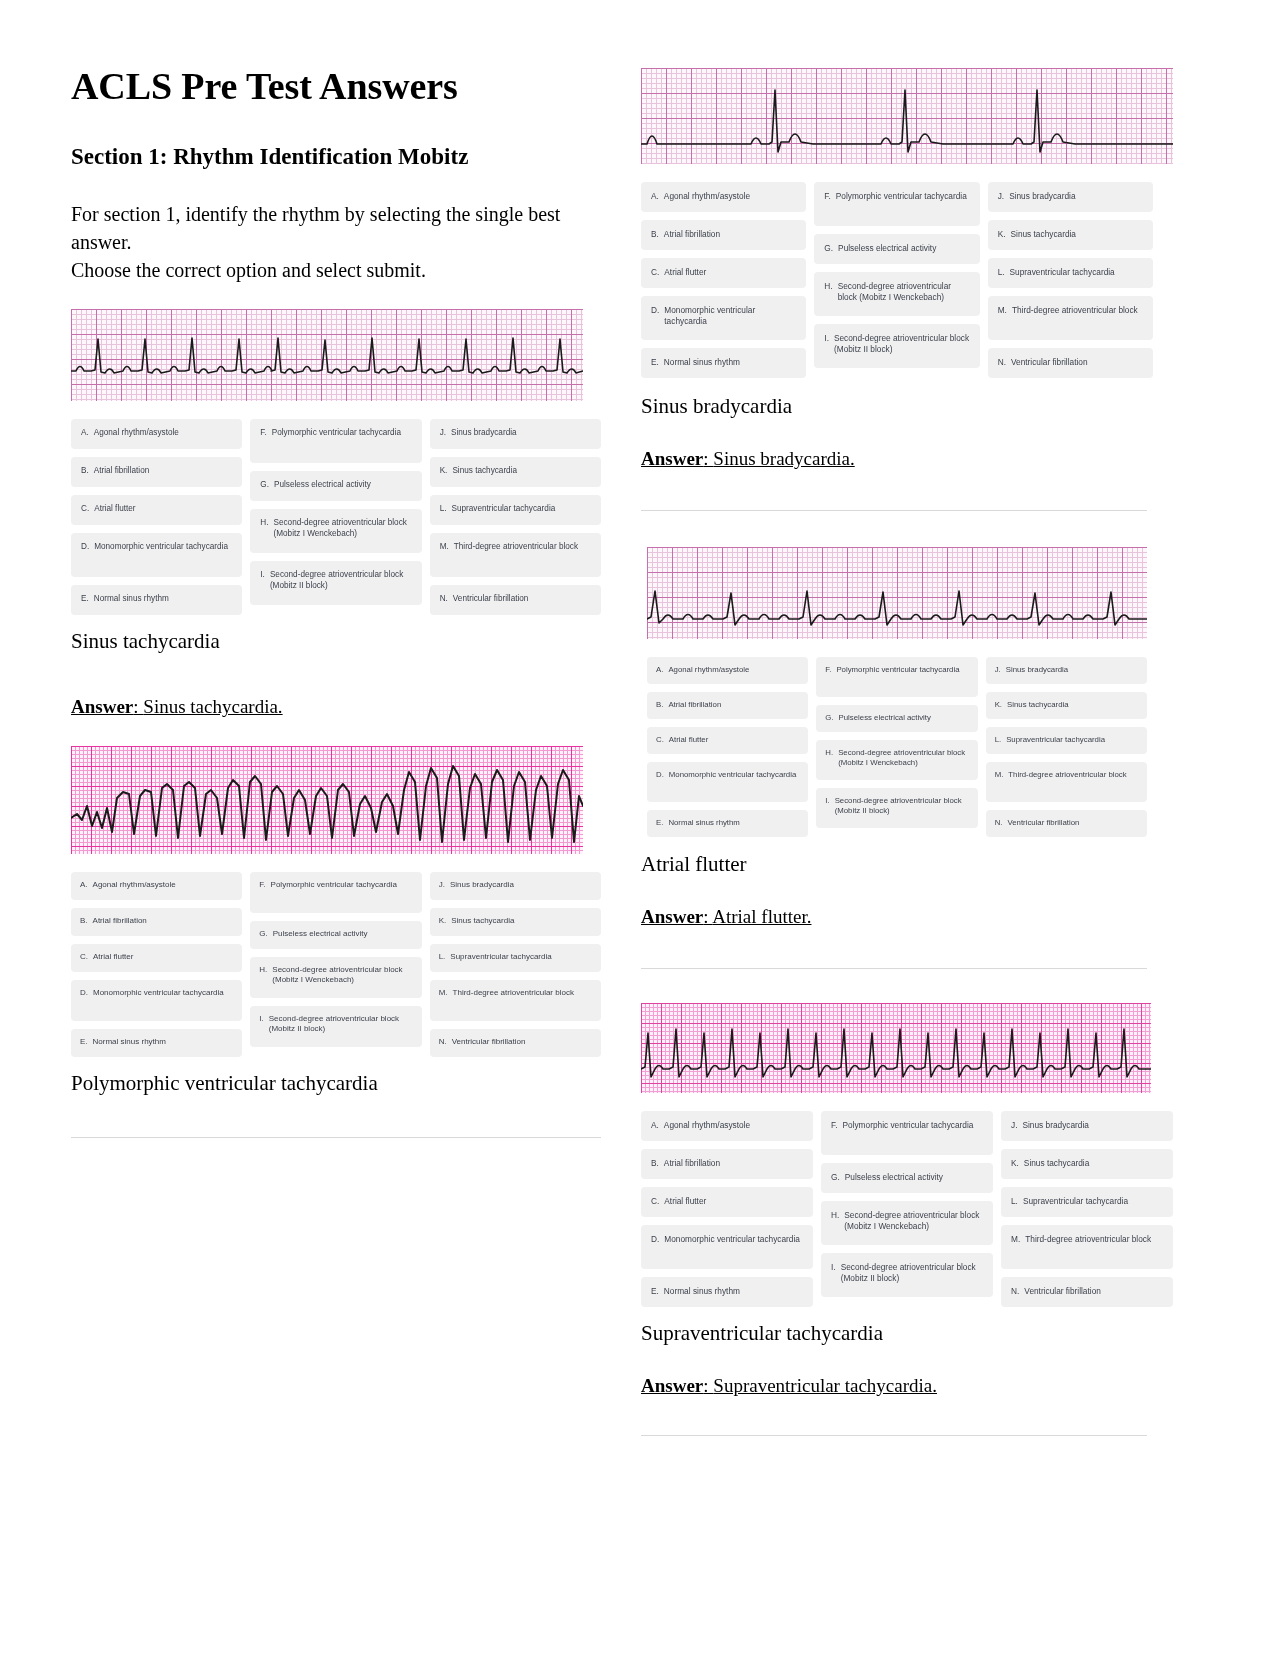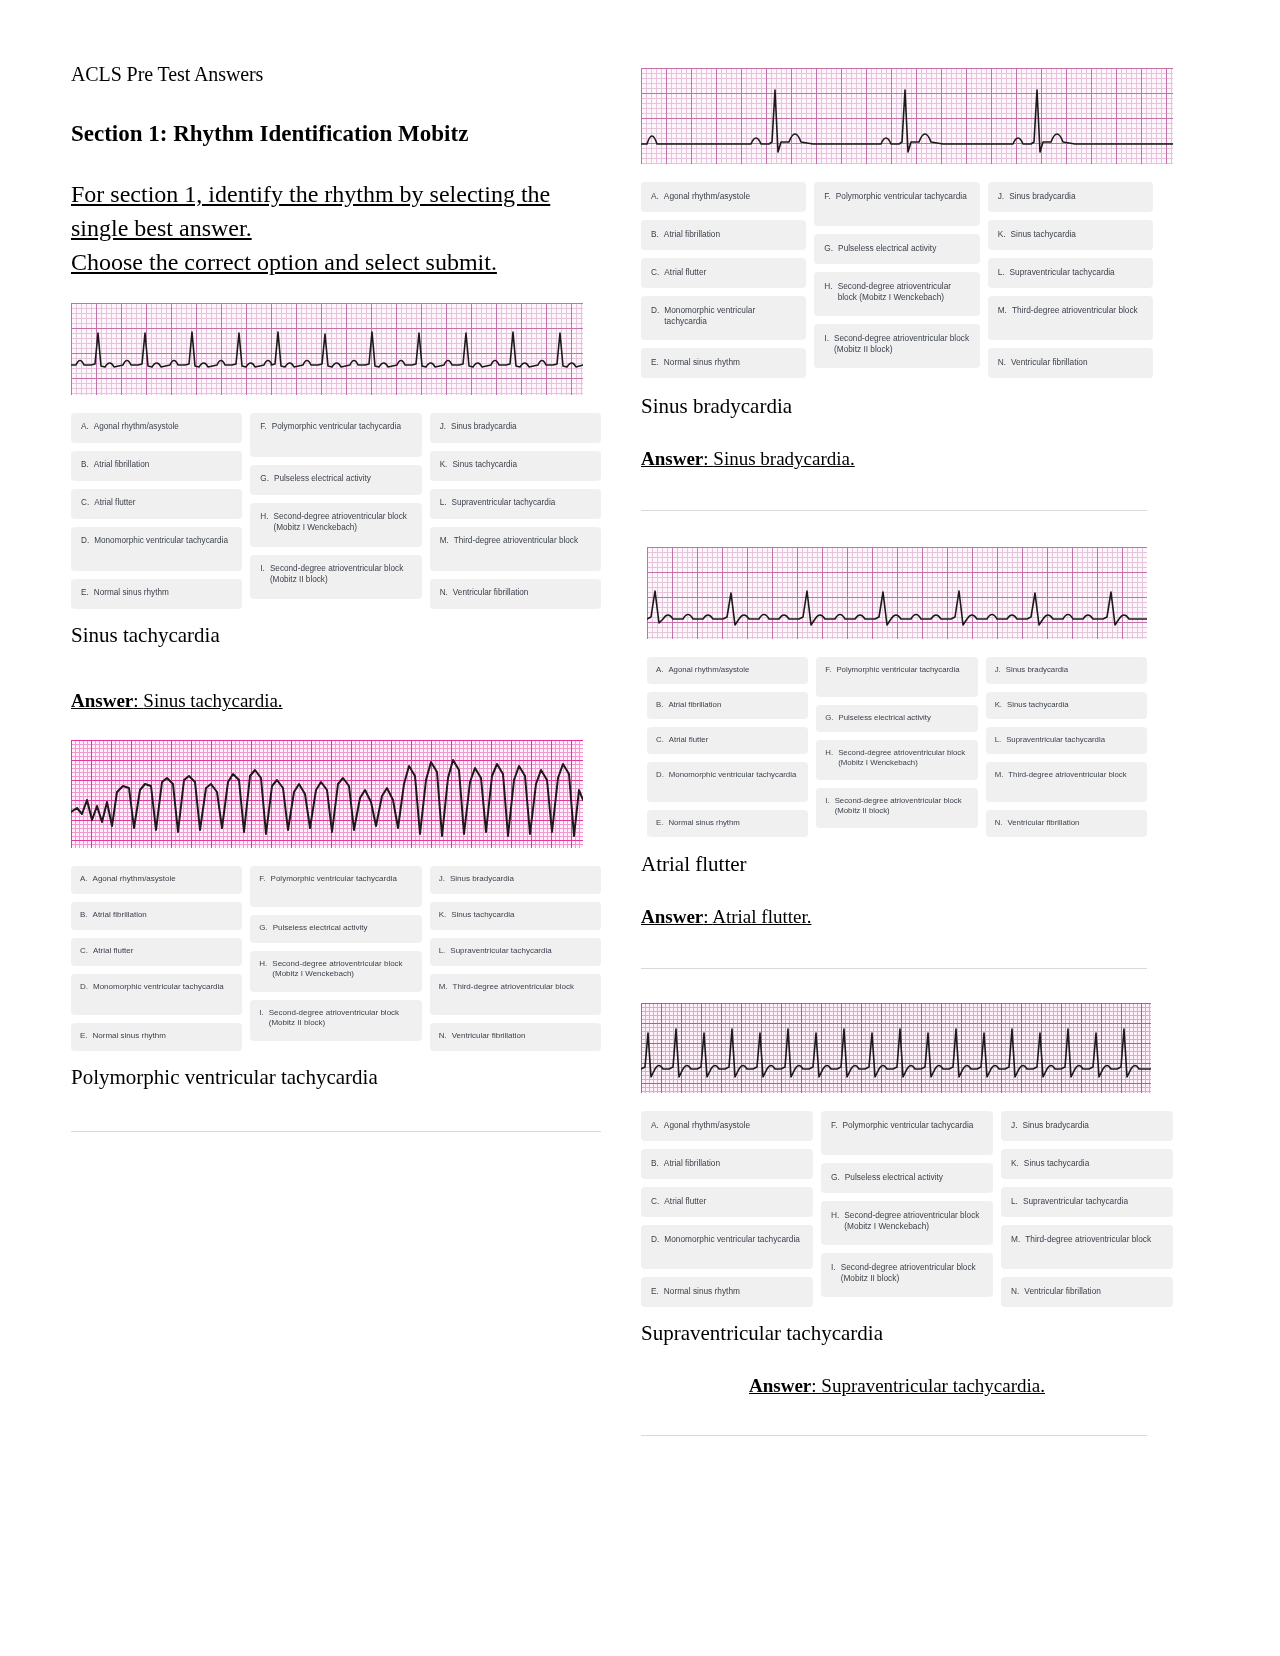--- a/index.html
+++ b/index.html
@@ -32,39 +32,38 @@
     margin-left: 71px;
     padding-top: 62px;
   }
   .col-right {
     width: 512px;
     margin-left: 40px;
     padding-top: 62px;
   }
 
   h1.doc-title {
-    font-size: 20px;
-    font-weight: normal;
+    font-size: 38px;
+    font-weight: bold;
     margin: 0 0 0 0;
     line-height: 1.28;
     letter-spacing: -0.1px;
   }
   h2.section-title {
     font-size: 23px;
     font-weight: bold;
     margin: 30px 0 0 0;
     line-height: 1.35;
     max-width: 430px;
   }
   p.intro {
-    font-size: 24px;
+    font-size: 20px;
     margin: 28px 0 0 0;
     line-height: 1.42;
     max-width: 490px;
-    text-decoration: underline;
   }
   p.intro .l2 { display: block; }
 
   .rhythm-name {
     font-size: 21px;
     margin: 12px 0 0 0;
     line-height: 1.35;
   }
   .answer-line {
     font-size: 19px;
@@ -619,20 +618,20 @@
             <span class="txt">Third-degree atrioventricular block</span>
           </div>
         <div class="opt">
             <span class="ltr">N.</span>
             <span class="txt">Ventricular fibrillation</span>
           </div>
       </div>
     </div>
 
     <p class="rhythm-name" style="margin-top:12px;">Supraventricular tachycardia</p>
-    <p class="answer-line" style="margin-top:26px;text-align:center;">
+    <p class="answer-line" style="margin-top:26px;">
       <span class="lead">Answer</span><span>: </span><span>Supraventricular tachycardia.</span>
     </p>
 
     <hr class="divider" style="margin-top:36px;width:506px;">
   </div>
 
 </div>
 
 </body></html>

